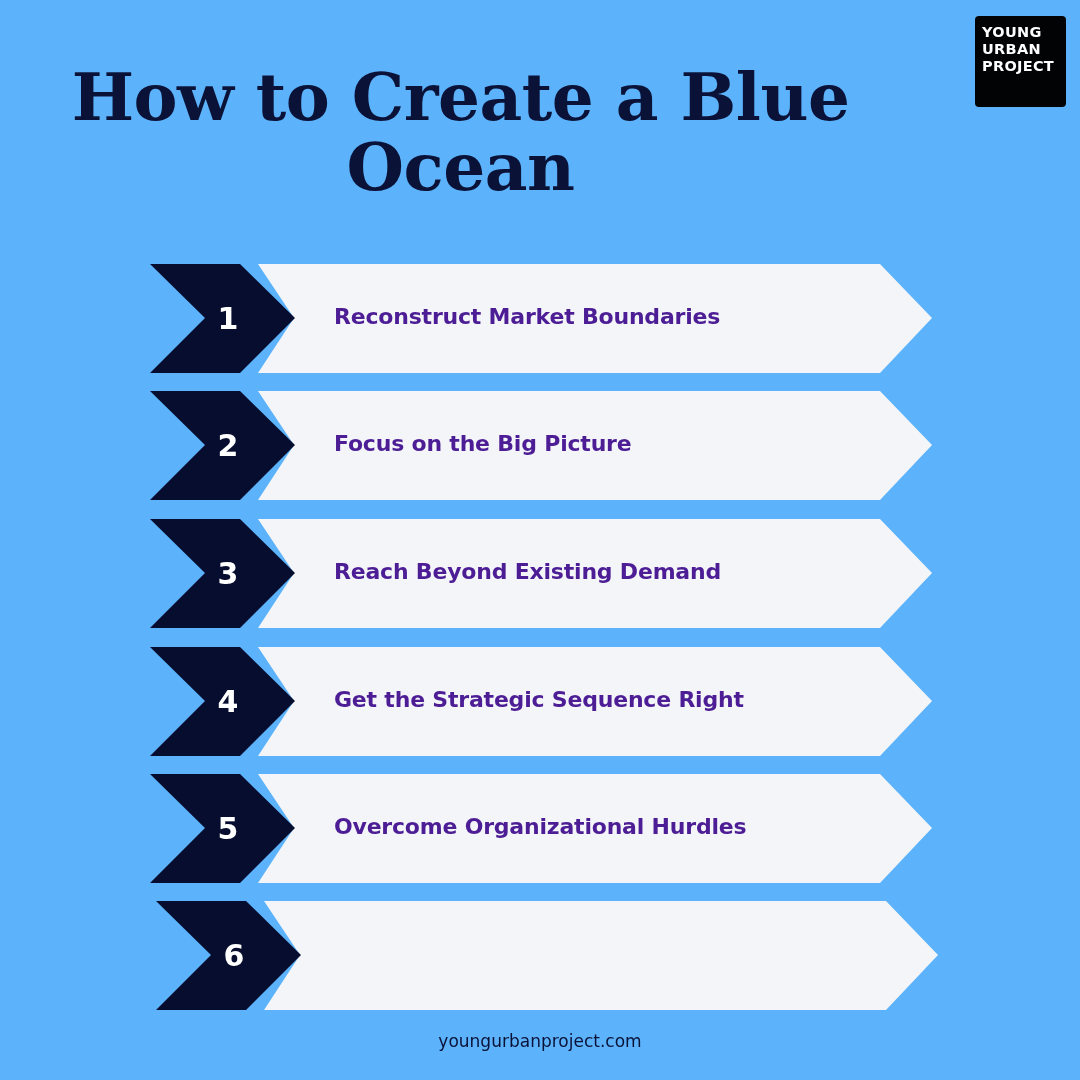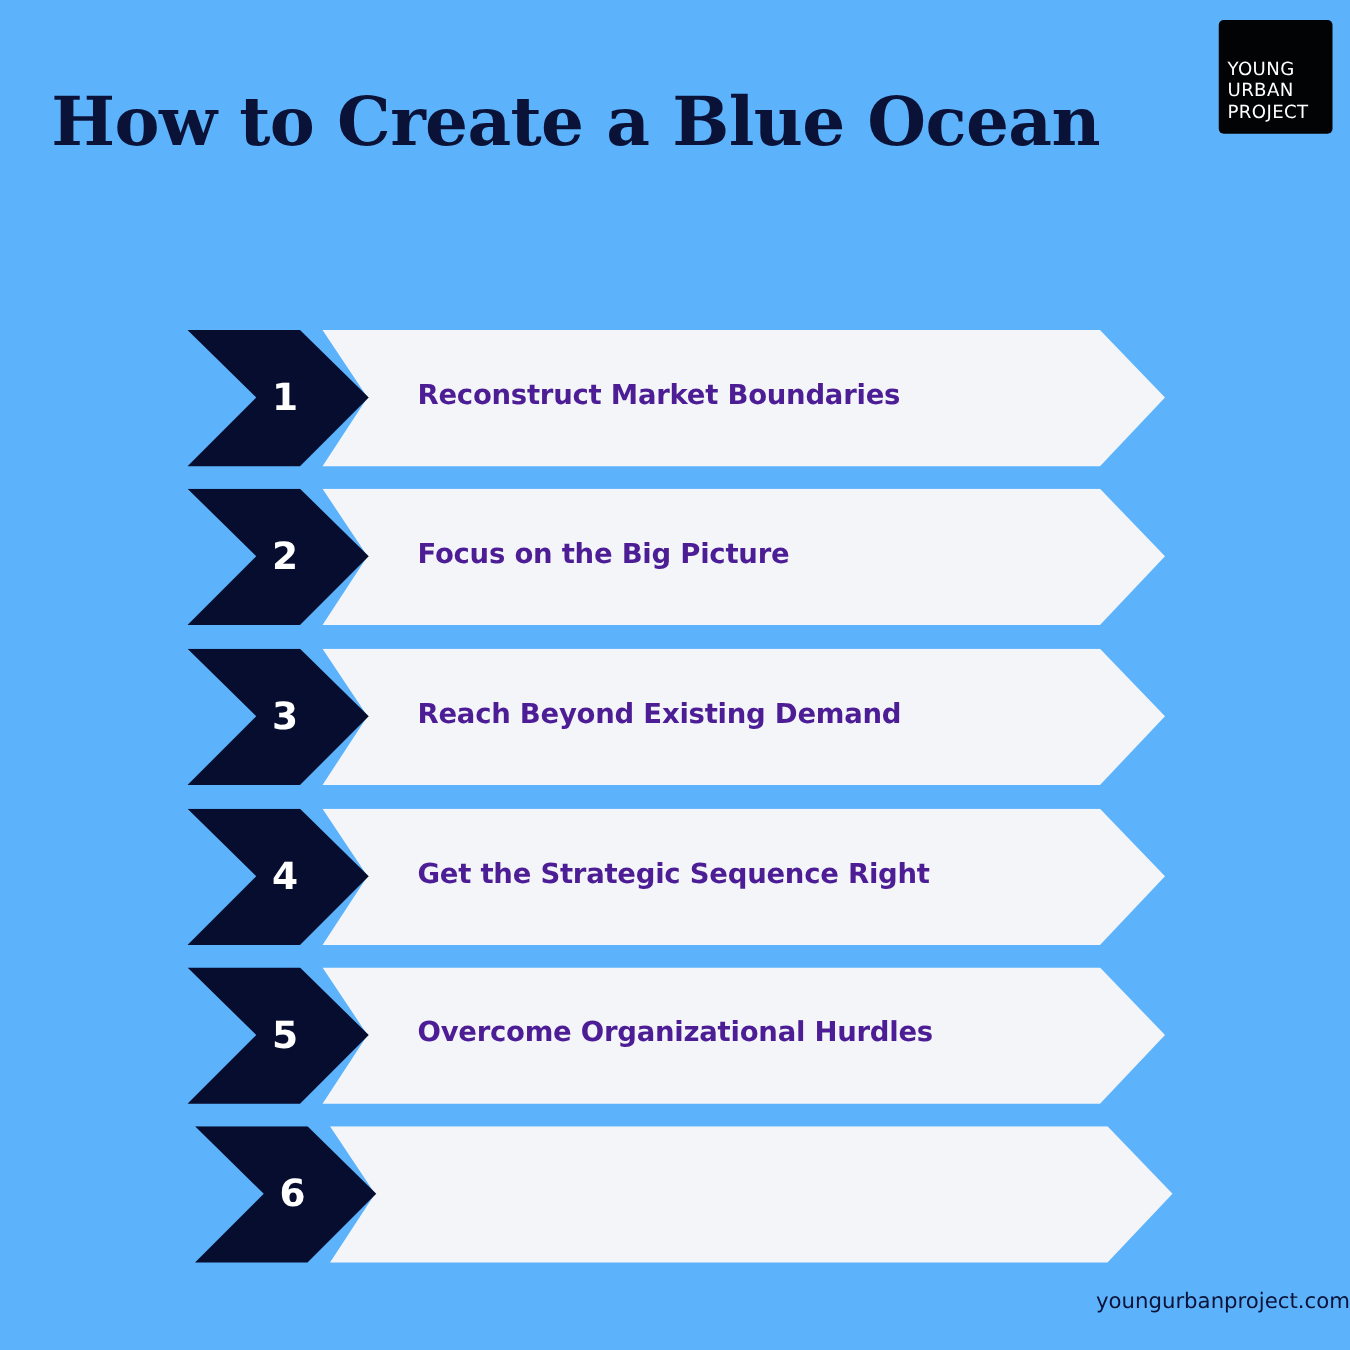--- a/index.html
+++ b/index.html
@@ -5,49 +5,49 @@
   html, body { margin: 0; padding: 0; }
   body {
     width: 1080px; height: 1080px; overflow: hidden;
     background: #5cb3fb;
     position: relative;
     font-family: "DejaVu Sans", sans-serif;
   }
   .logo {
     position: absolute; left: 975px; top: 16px; width: 91px; height: 91px;
     background: #020305; border-radius: 4px;
-    color: #fff; box-sizing: border-box; padding: 32px 0 0 7px;
-    font-family: "DejaVu Sans", sans-serif; font-weight: normal;
+    color: #fff; box-sizing: border-box; padding: 8px 0 0 7px;
+    font-family: "DejaVu Sans", sans-serif; font-weight: bold;
     font-size: 14.5px; line-height: 17px; letter-spacing: 0.3px;
   }
   .logo span { display: block; }
   .title {
     position: absolute; left: 0; top: 62px; width: 921px;
     text-align: center;
     font-family: "DejaVu Serif", serif; font-weight: bold;
-    font-size: 54px; line-height: 70px; color: #0b1238;
+    font-size: 66px; line-height: 70px; color: #0b1238;
     letter-spacing: -0.5px;
   }
   .title span { display: block; }
   .row { position: absolute; left: 150px; width: 790px; height: 110px; }
   .row svg { position: absolute; left: 0; top: 0; }
   .num {
     position: absolute; left: 55px; top: 0; width: 46px; height: 110px;
     line-height: 110px; text-align: center;
     color: #ffffff; font-weight: bold; font-size: 30px;
     font-family: "DejaVu Sans", sans-serif;
   }
   .label {
     position: absolute; left: 184px; top: 0; height: 106px; line-height: 106px;
     color: #4c1d95; font-weight: bold; font-size: 22px;
     font-family: "DejaVu Sans", sans-serif; letter-spacing: -0.2px;
     white-space: nowrap;
   }
   .footer {
-    position: absolute; left: 0; top: 1031px; width: 1080px; text-align: right;
+    position: absolute; left: 0; top: 1031px; width: 1080px; text-align: center;
     color: #0b1238; font-size: 17px;
     font-family: "DejaVu Sans", sans-serif;
   }
 </style>
 </head>
 <body>
 
 <div class="logo">
   <span>YOUNG</span>
   <span>URBAN</span>

